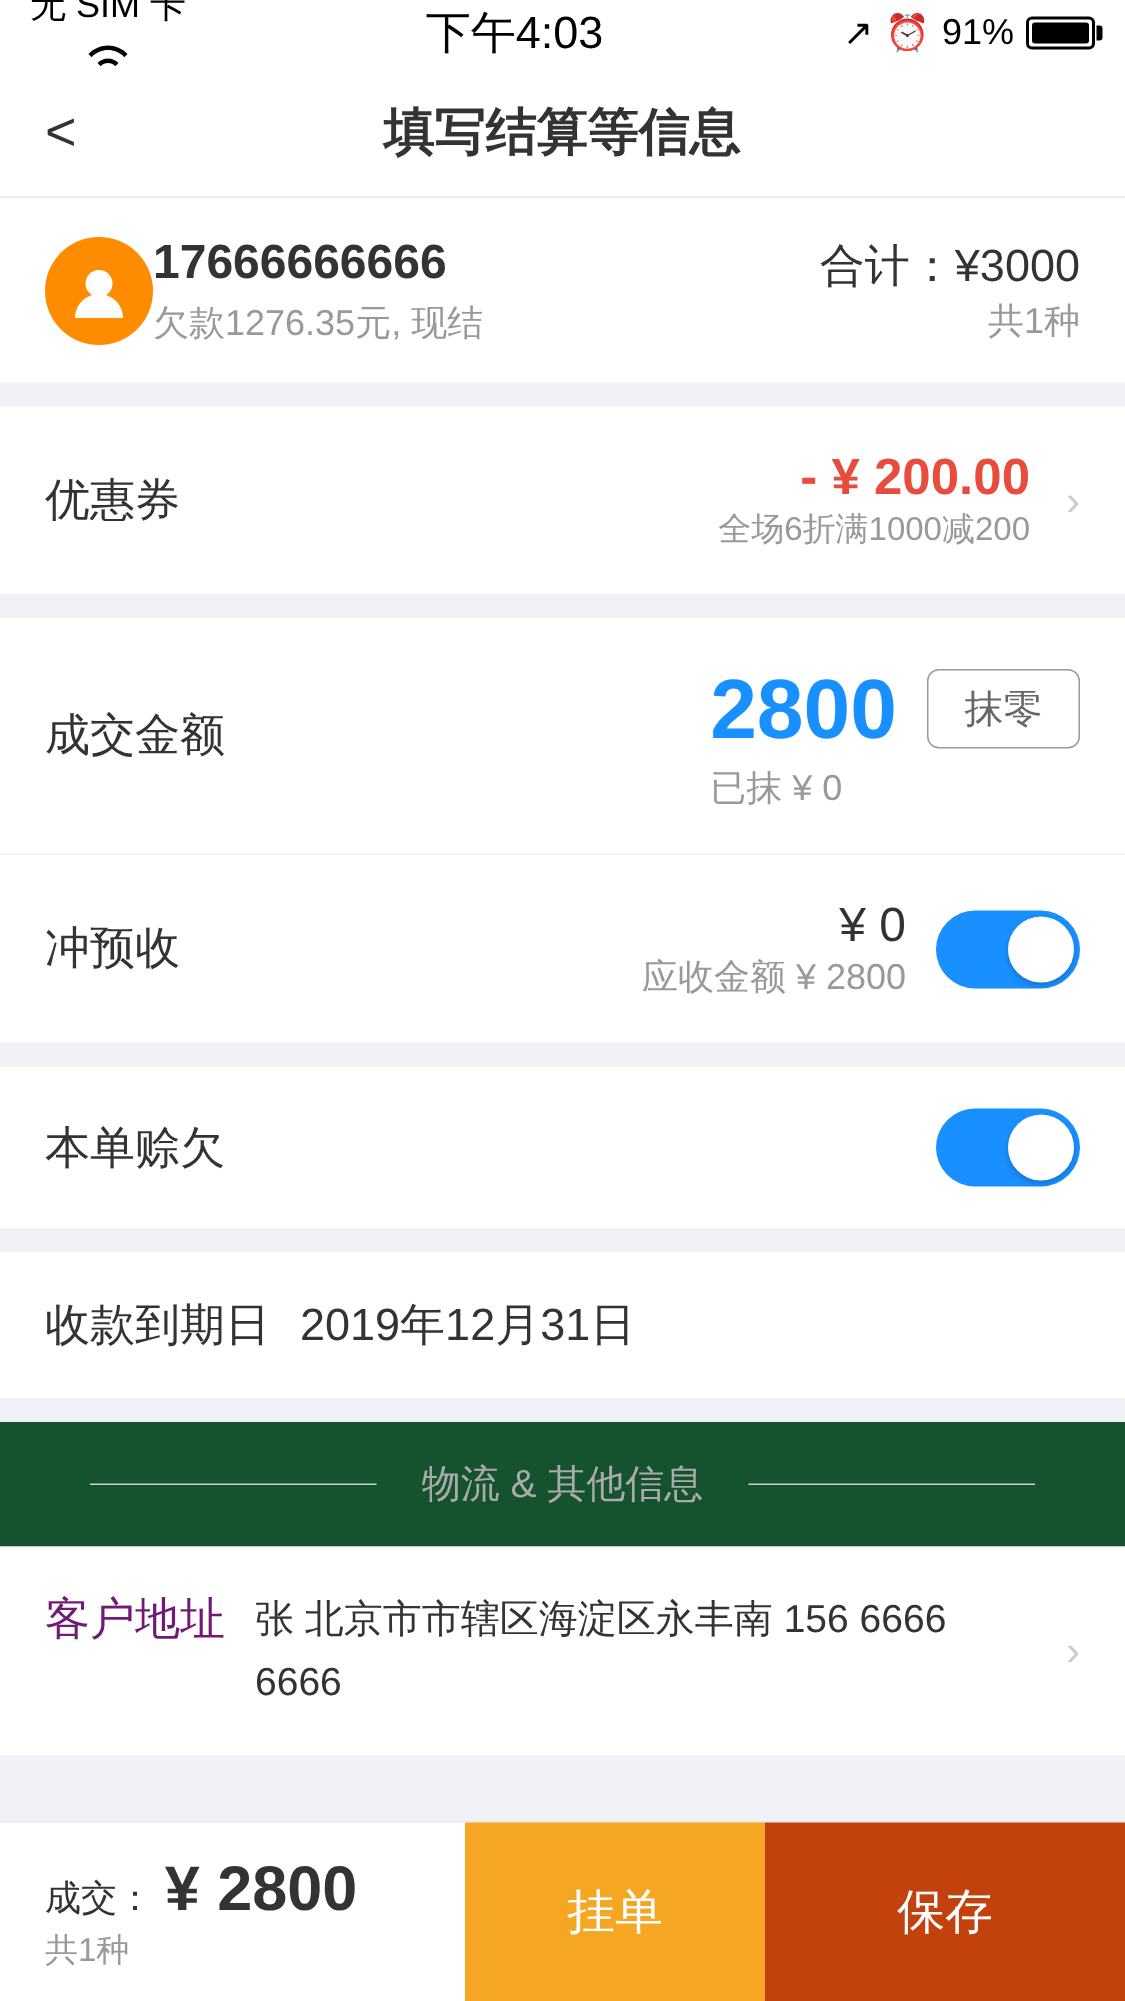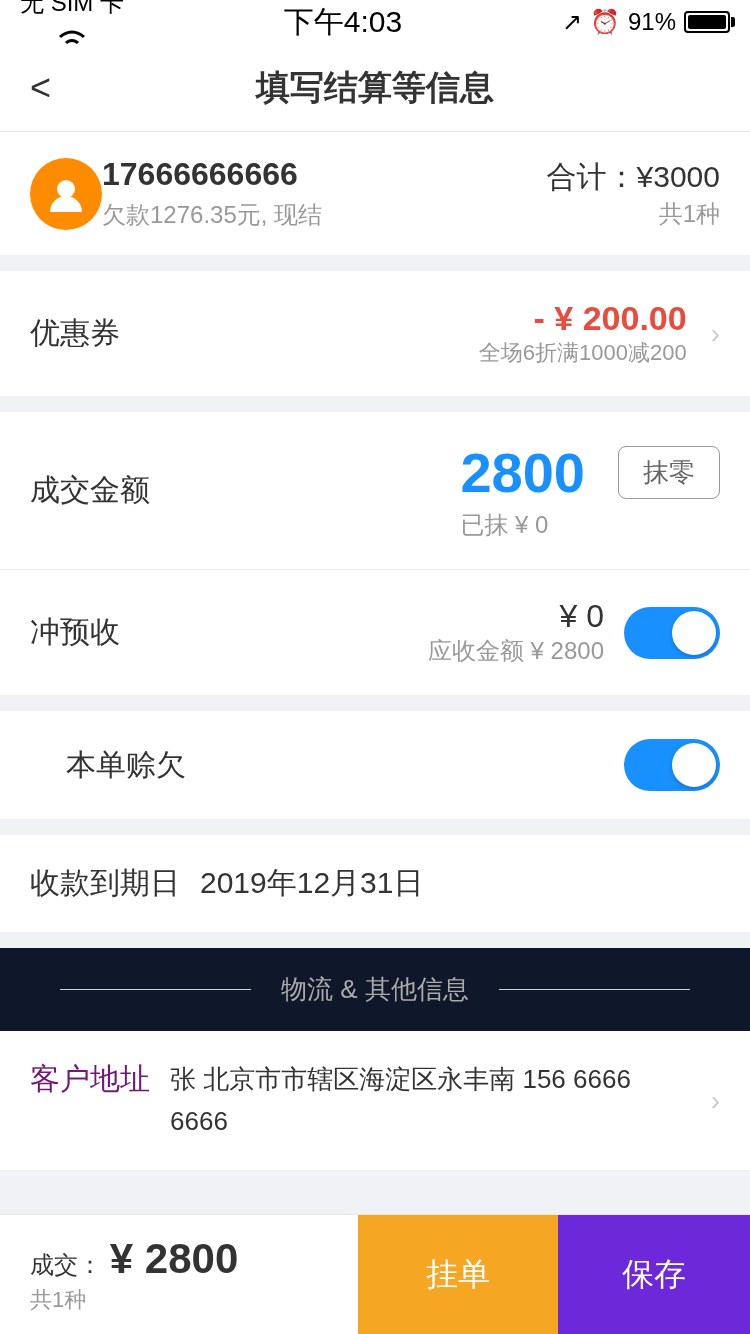--- a/index.html
+++ b/index.html
@@ -122,21 +122,21 @@
       margin-bottom: 16px;
     }
     .deal-row {
       padding: 28px 30px;
       display: flex;
       align-items: center;
       justify-content: space-between;
       border-bottom: 1px solid #f0f0f0;
     }
     .deal-label { font-size: 30px; color: #333; }
-    .deal-value-wrap { display: flex; align-items: center; gap: 33px; }
+    .deal-value-wrap { display: flex; align-items: center; gap: 20px; }
     .deal-value { font-size: 56px; color: #1890ff; font-weight: 700; }
     .round-btn {
       border: 1.5px solid #999;
       border-radius: 8px;
       padding: 8px 24px;
       font-size: 26px;
       color: #666;
       background: #fff;
     }
     .deal-sub { font-size: 24px; color: #999; margin-top: 4px; }
@@ -173,40 +173,40 @@
     .debt-section {
       background: #fff;
       margin-bottom: 16px;
     }
     .debt-row {
       padding: 28px 30px;
       display: flex;
       align-items: center;
       justify-content: space-between;
     }
-    .debt-label { font-size: 30px; color: #333; margin-left: 36px; }
+    .debt-label { font-size: 30px; color: #333; }
 
     
     .date-section {
       background: #fff;
       margin-bottom: 16px;
       padding: 28px 30px;
     }
     .date-row { display: flex; align-items: center; gap: 20px; }
     .date-label { font-size: 30px; color: #333; }
     .date-value { font-size: 30px; color: #333; }
     .divider-line {
       flex: 1;
       height: 1px;
       background: #d0d0d0;
       margin: 0 30px;
     }
     .divider-text { font-size: 26px; color: #aaa; white-space: nowrap; }
     .divider-wrap {
-      background: #0f172a;
+      background: #14532d;
       padding: 24px 30px;
       display: flex;
       align-items: center;
       justify-content: center;
     }
 
     
     .address-section {
       background: #fff;
       margin-bottom: 16px;
@@ -245,23 +245,23 @@
     }
     .btn-hang {
       width: 200px;
       height: 100%;
       background: #f5a623;
       display: flex; align-items: center; justify-content: center;
       font-size: 32px; color: #fff; font-weight: 500;
       cursor: pointer;
     }
     .btn-save {
-      width: 192px;
+      width: 240px;
       height: 100%;
-      background: #6d28d9;
+      background: #c2410c;
       display: flex; align-items: center; justify-content: center;
       font-size: 32px; color: #fff; font-weight: 500;
       cursor: pointer;
     }
   </style>
 </head>
 <body>
 
 <div class="status-bar">
   <div class="status-left">

